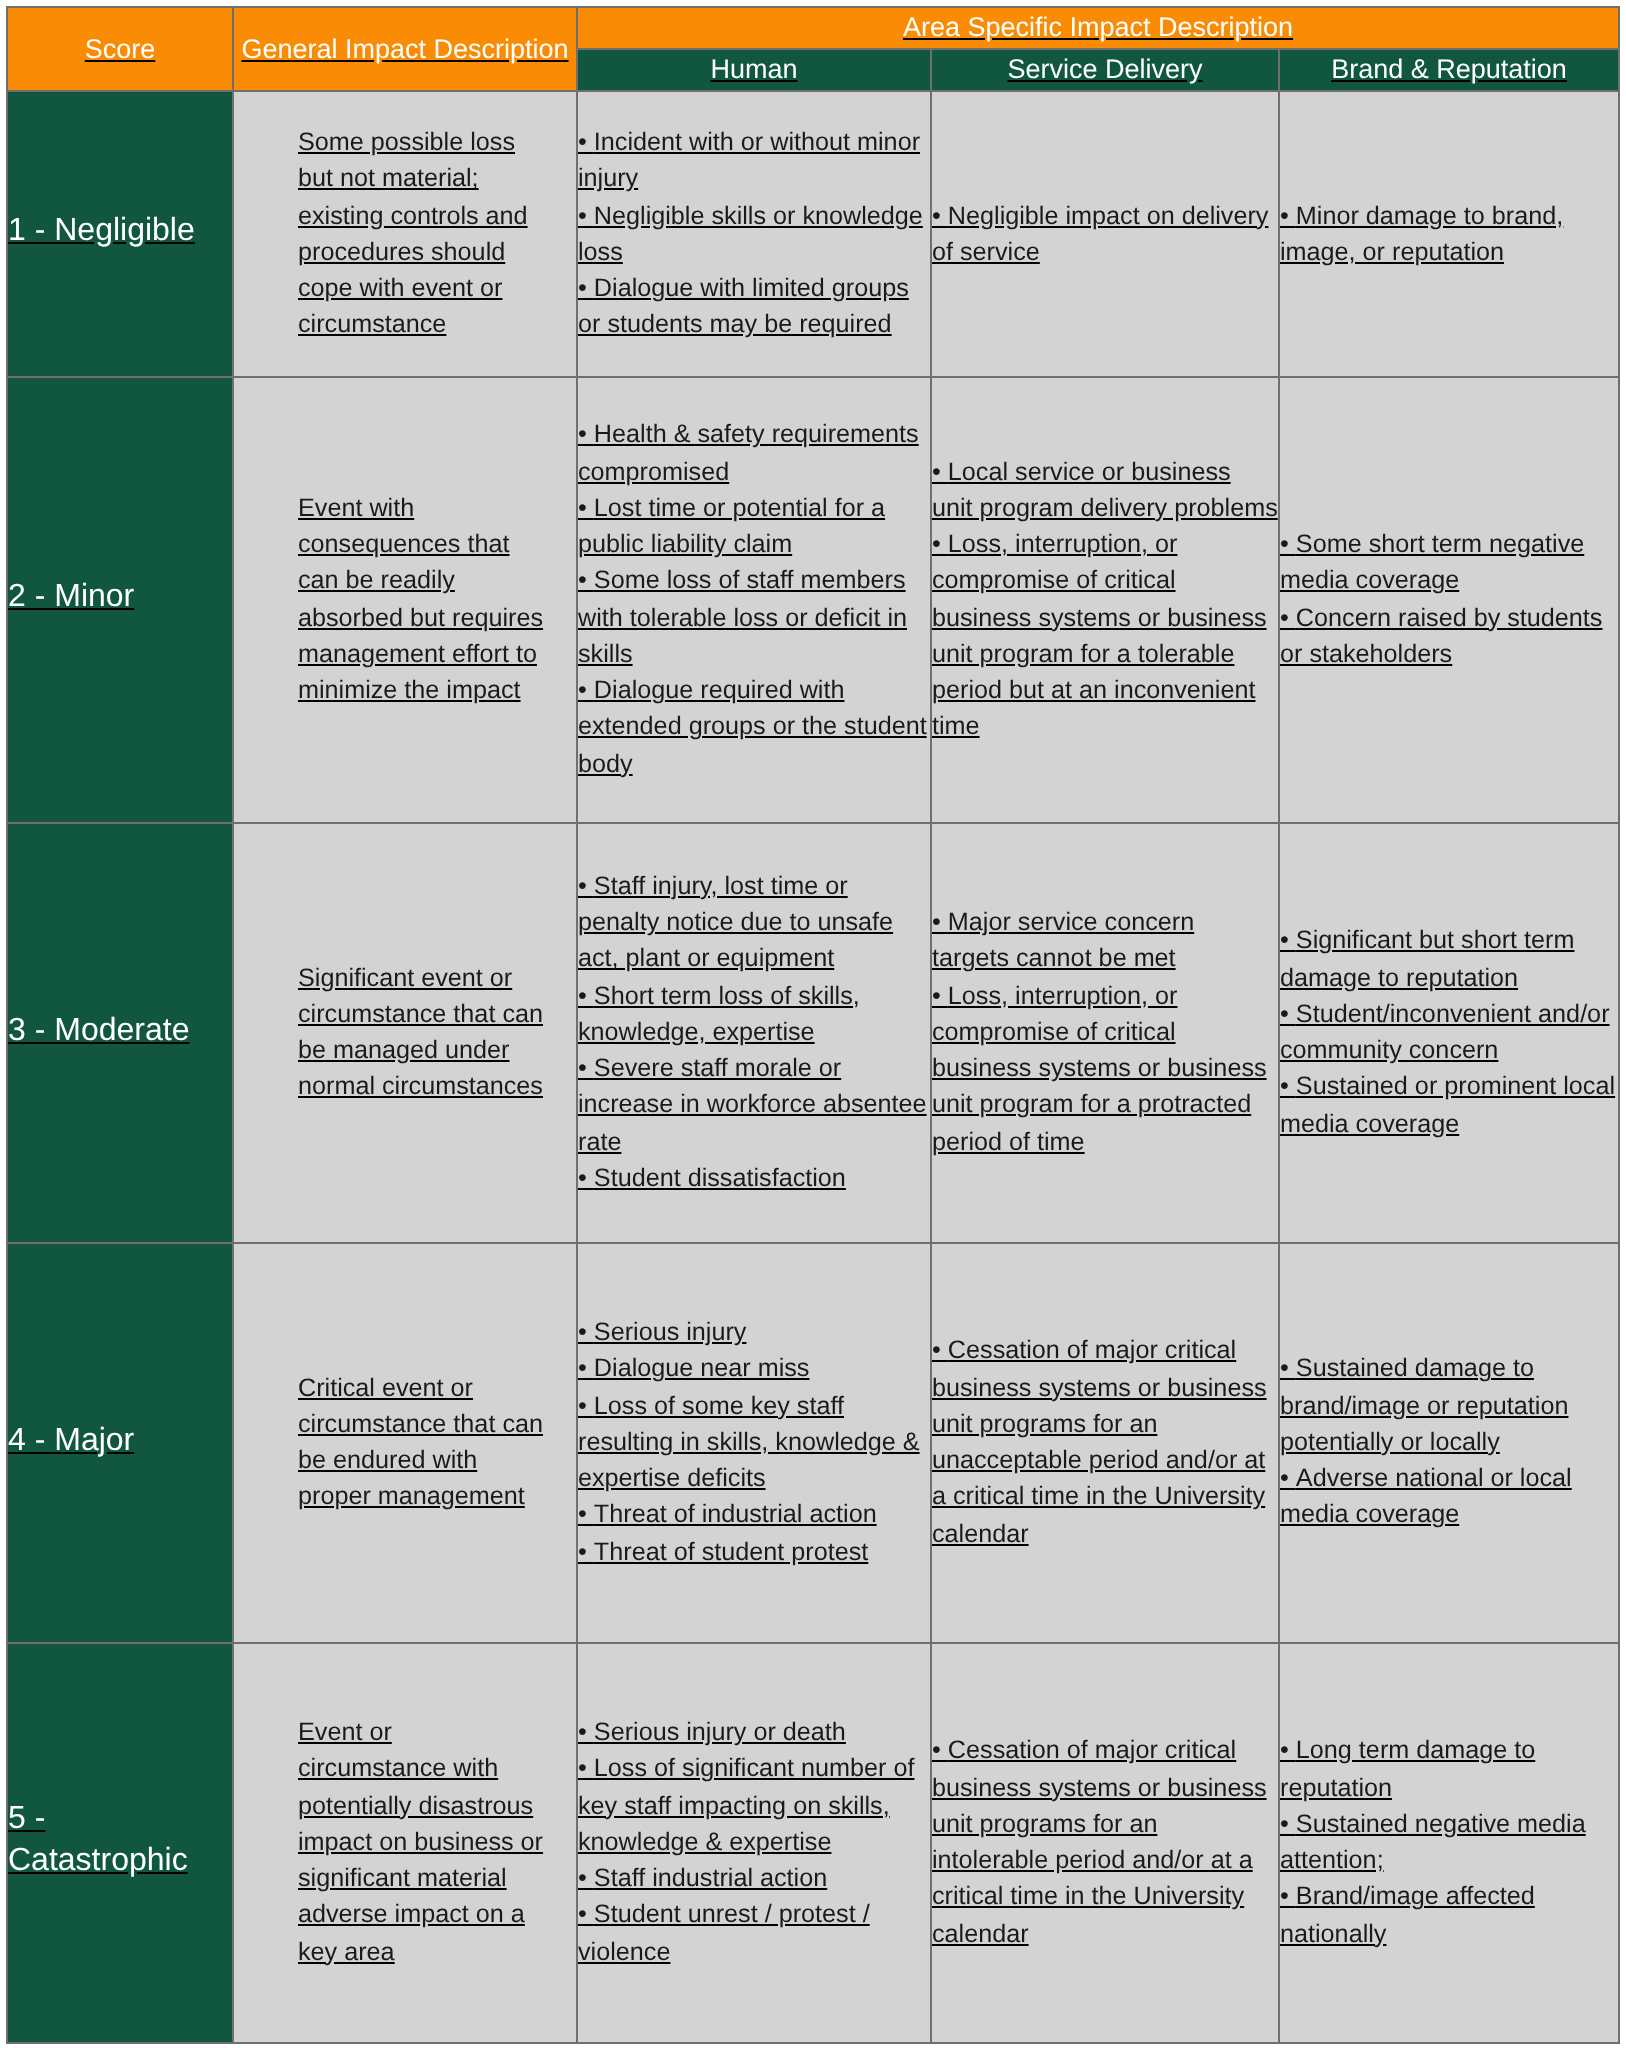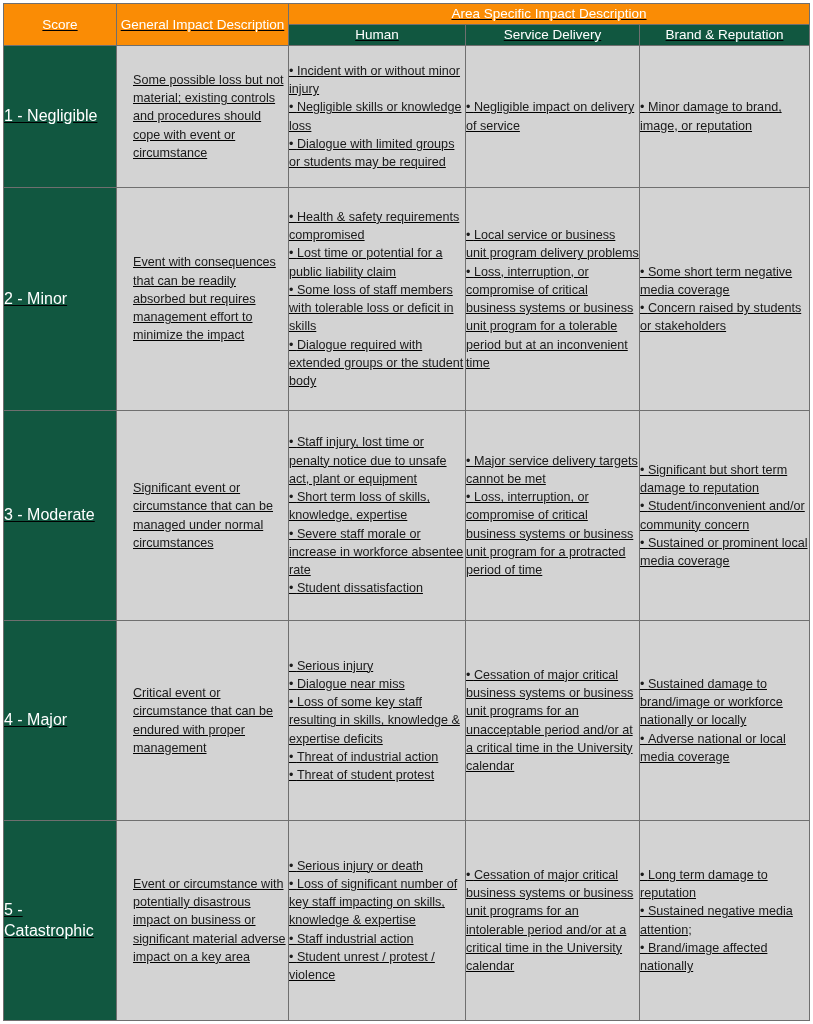--- a/index.html
+++ b/index.html
@@ -93,21 +93,21 @@
   }
   td.body-cell .bullets li {
     margin: 0;
     padding: 0 0 0 0;
     text-indent: 0;
   }
   td.body-cell .bullets li::before {
     content: "\2022\00a0";
   }
   td.body-cell .para {
-    margin: 0;
+    margin: 16px;
     padding-left: 16px;
   }
 
   
   col.c-score { width: 113px; }
   col.c-general { width: 172px; }
   col.c-human { width: 177px; }
   col.c-service { width: 174px; }
   col.c-brand { width: 170px; }
 
@@ -202,21 +202,21 @@
         <td class="body-cell">
           <ul class="bullets">
               <li>Staff injury, lost time or penalty notice due to unsafe act, plant or equipment</li>
               <li>Short term loss of skills, knowledge, expertise</li>
               <li>Severe staff morale or increase in workforce absentee rate</li>
               <li>Student dissatisfaction</li>
             </ul>
         </td>
         <td class="body-cell">
           <ul class="bullets">
-              <li>Major service delivery targets cannot be met</li>
+              <li>Major service concern targets cannot be met</li>
               <li>Loss, interruption, or compromise of critical business systems or business unit program for a protracted period of time</li>
             </ul>
         </td>
         <td class="body-cell">
           <ul class="bullets">
               <li>Significant but short term damage to reputation</li>
               <li>Student/inconvenient and/or community concern</li>
               <li>Sustained or prominent local media coverage</li>
             </ul>
         </td>
@@ -235,21 +235,21 @@
               <li>Threat of student protest</li>
             </ul>
         </td>
         <td class="body-cell">
           <ul class="bullets">
               <li>Cessation of major critical business systems or business unit programs for an unacceptable period and/or at a critical time in the University calendar</li>
             </ul>
         </td>
         <td class="body-cell">
           <ul class="bullets">
-              <li>Sustained damage to brand/image or workforce nationally or locally</li>
+              <li>Sustained damage to brand/image or reputation potentially or locally</li>
               <li>Adverse national or local media coverage</li>
             </ul>
         </td>
       </tr>
       <tr class="r5">
         <td class="score-cell">5 - Catastrophic</td>
         <td class="body-cell">
           <p class="para">Event or circumstance with potentially disastrous impact on business or significant material adverse impact on a key area</p>
         </td>
         <td class="body-cell">

